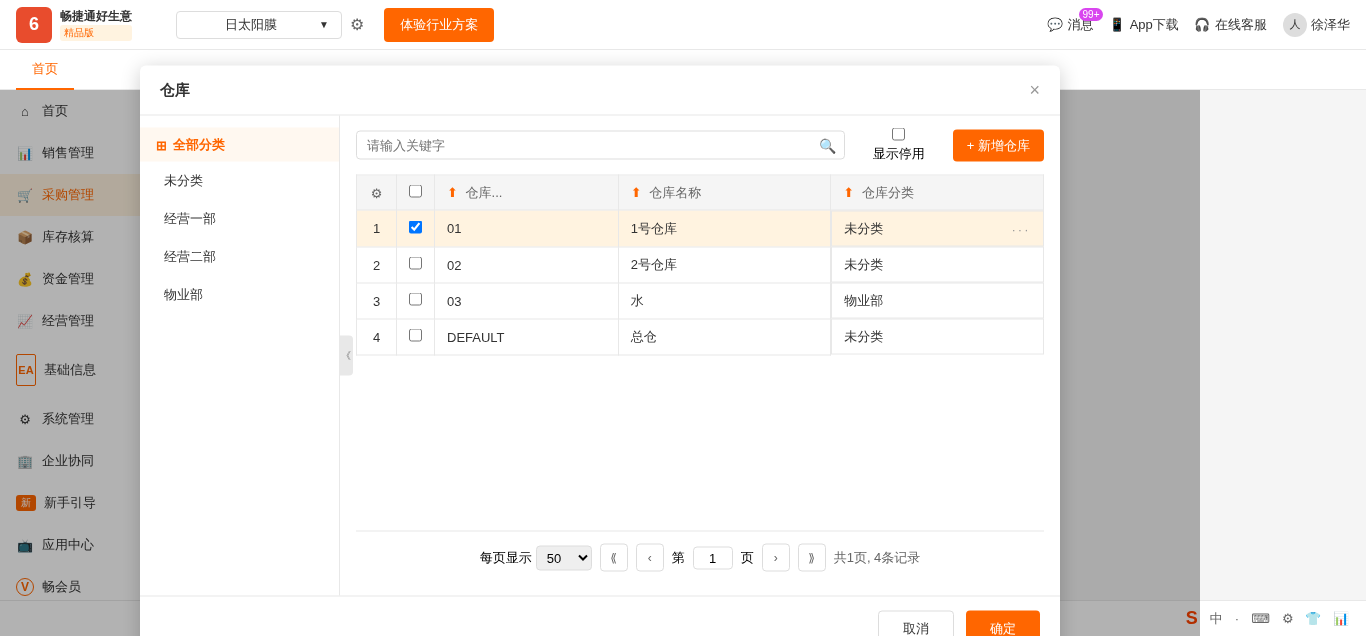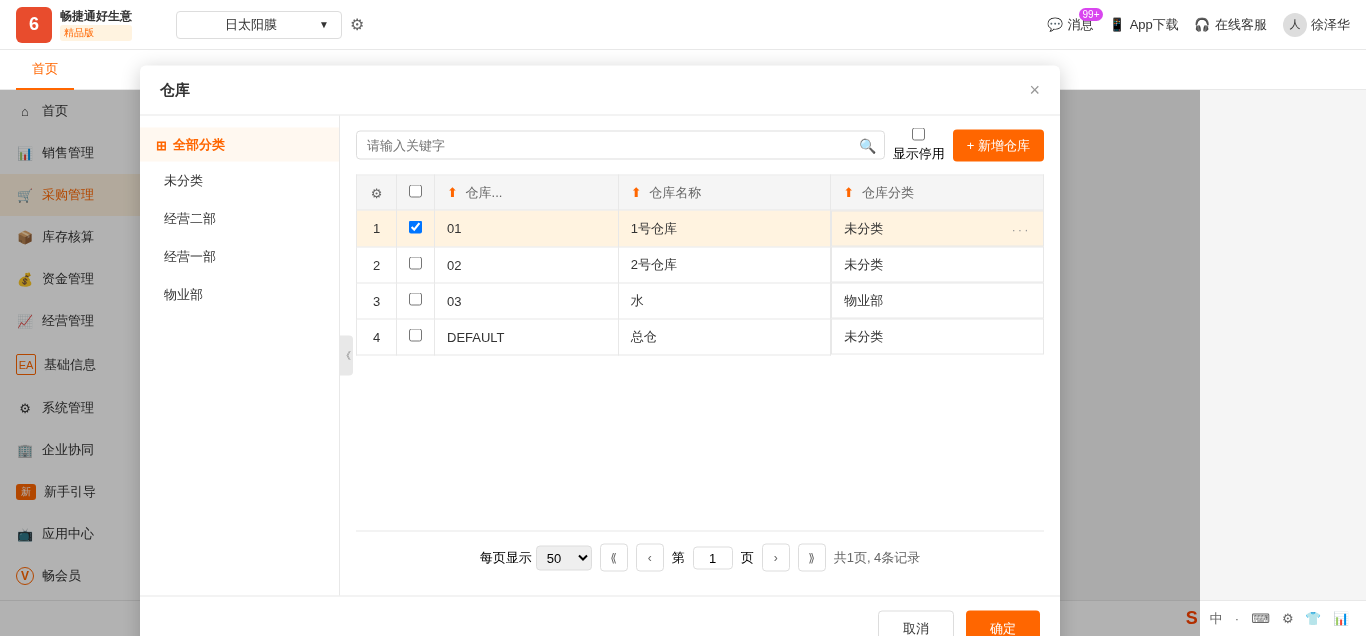--- a/index.html
+++ b/index.html
@@ -169,21 +169,21 @@
       z-index: 10;
     }
 
     
     .table-panel {
       flex: 1;
       padding: 12px 16px;
       display: flex; flex-direction: column;
     }
     .table-toolbar {
-      display: flex; align-items: center; gap: 8px; margin-bottom: 12px;
+      display: flex; align-items: center; gap: 28px; margin-bottom: 12px;
     }
     .search-input-wrap {
       position: relative; flex: 1;
     }
     .search-input {
       width: 100%; padding: 6px 32px 6px 10px;
       border: 1px solid #ddd; border-radius: 4px; font-size: 13px;
       outline: none;
     }
     .search-icon-btn {
@@ -265,20 +265,21 @@
     </div>
   </div>
 
   <div class="store-selector">
     <span>日太阳膜</span>
     <span class="chevron">▼</span>
   </div>
 
   <span class="gear-icon">⚙</span>
 
+  <button class="trial-btn">体验行业方案</button>
 
   <div class="header-right">
     <div class="header-icon-item">
       <span>💬</span>
       <span>消息</span>
       <span class="badge">99+</span>
     </div>
     <div class="header-icon-item">
       <span>📱</span>
       <span>App下载</span>
@@ -321,21 +322,21 @@
     </div>
     <div class="sidebar-item">
       <span class="sidebar-icon">💰</span>
       <span>资金管理</span>
     </div>
     <div class="sidebar-item">
       <span class="sidebar-icon">📈</span>
       <span>经营管理</span>
     </div>
     <div class="sidebar-item">
-      <span class="sidebar-icon" style="font-size:11px;font-weight:normal;color:#ff6600;border:1px solid #ff6600;border-radius:2px;width:20px;height:21px;display:flex;align-items:center;justify-content:center;">EA</span>
+      <span class="sidebar-icon" style="font-size:11px;font-weight:bold;color:#ff6600;border:1px solid #ff6600;border-radius:2px;width:20px;height:32px;display:flex;align-items:center;justify-content:center;">EA</span>
       <span>基础信息</span>
     </div>
     <div class="sidebar-item">
       <span class="sidebar-icon">⚙</span>
       <span>系统管理</span>
     </div>
     <div class="sidebar-item">
       <span class="sidebar-icon">🏢</span>
       <span>企业协同</span>
     </div>
@@ -369,24 +370,24 @@
 
           <div class="category-panel">
             <div class="category-header">
               <span style="color:#ff6600;">⊞</span>
               <span>全部分类</span>
             </div>
             <div class="category-item">
               <span>未分类</span>
             </div>
             <div class="category-item">
+              <span>经营一部</span>
+            </div>
+            <div class="category-item">
               <span>经营二部</span>
-            </div>
-            <div class="category-item">
-              <span>经营一部</span>
             </div>
             <div class="category-item">
               <span>物业部</span>
             </div>
 
             <div class="collapse-btn">《</div>
           </div>
 
           <div class="table-panel">
 

